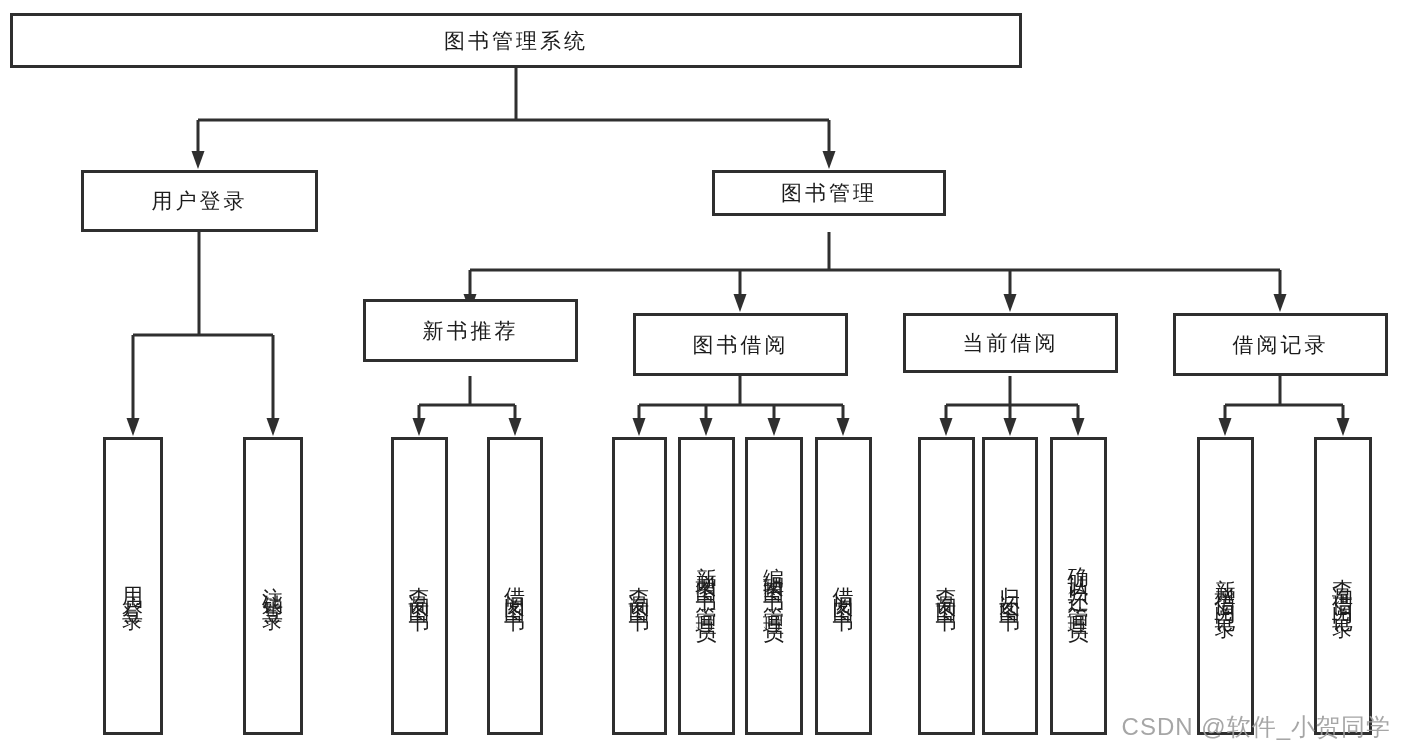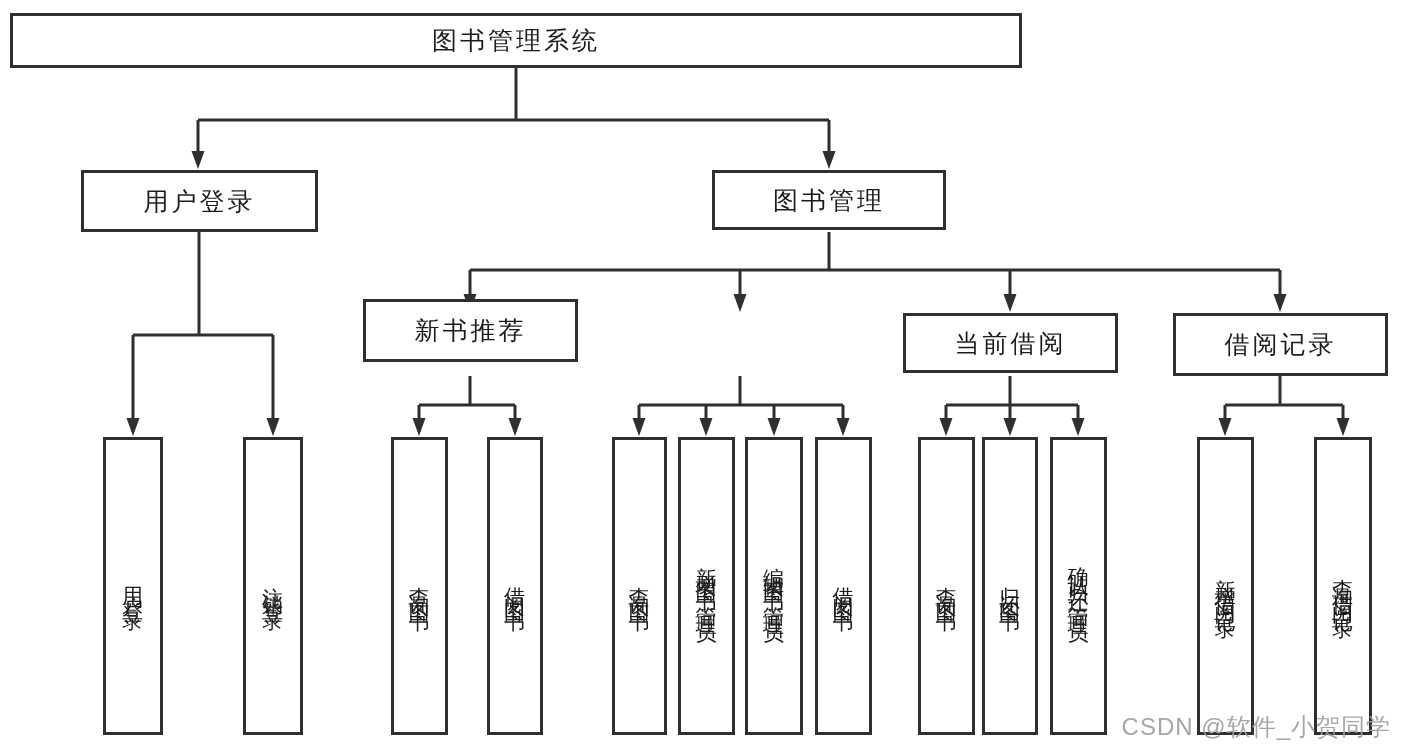--- a/index.html
+++ b/index.html
@@ -6,21 +6,21 @@
   .canvas {
     position:relative; width:1405px; height:747px; background:#ffffff;
     font-family:"Liberation Sans","DejaVu Sans",sans-serif; color:#1c1c1c;
     overflow:hidden;
   }
   .wires { position:absolute; left:0; top:0; width:1405px; height:747px; }
   .box {
     position:absolute; box-sizing:border-box; background:#ffffff;
     border:3px solid #2f2f2f; display:flex; align-items:center; justify-content:center;
   }
-  .h-label { font-size:25px; letter-spacing:3px; white-space:nowrap; }
+  .h-label { font-size:21px; letter-spacing:3px; white-space:nowrap; }
   .v-label {
     writing-mode:vertical-rl; text-orientation:mixed;
     font-size:21px; letter-spacing:8px; line-height:1;
   }
   .watermark {
     position:absolute; right:14px; top:711px; font-size:24px;
     color:rgba(158,158,158,0.92); letter-spacing:1px; white-space:nowrap;
   }
 </style>
 </head>
@@ -68,26 +68,29 @@
     </g>
   </svg>
 
   <div class="box" style="left:10px;top:13px;width:1012px;height:55px">
     <span class="h-label">图书管理系统</span>
   </div>
 
   <div class="box" style="left:81px;top:170px;width:237px;height:62px">
     <span class="h-label">用户登录</span>
   </div>
-  <div class="box" style="left:712px;top:170px;width:234px;height:60px">
+  <div class="box" style="left:712px;top:170px;width:234px;height:46px">
     <span class="h-label">图书管理</span>
   </div>
 
   <div class="box" style="left:363px;top:299px;width:215px;height:63px">
     <span class="h-label">新书推荐</span>
+  </div>
+  <div class="box" style="left:633px;top:313px;width:215px;height:63px">
+    <span class="h-label">图书借阅</span>
   </div>
   <div class="box" style="left:903px;top:313px;width:215px;height:60px">
     <span class="h-label">当前借阅</span>
   </div>
   <div class="box" style="left:1173px;top:313px;width:215px;height:63px">
     <span class="h-label">借阅记录</span>
   </div>
 
   <div class="box" style="left:103px;top:437px;width:60px;height:298px">
     <span class="v-label">用户登录</span>

